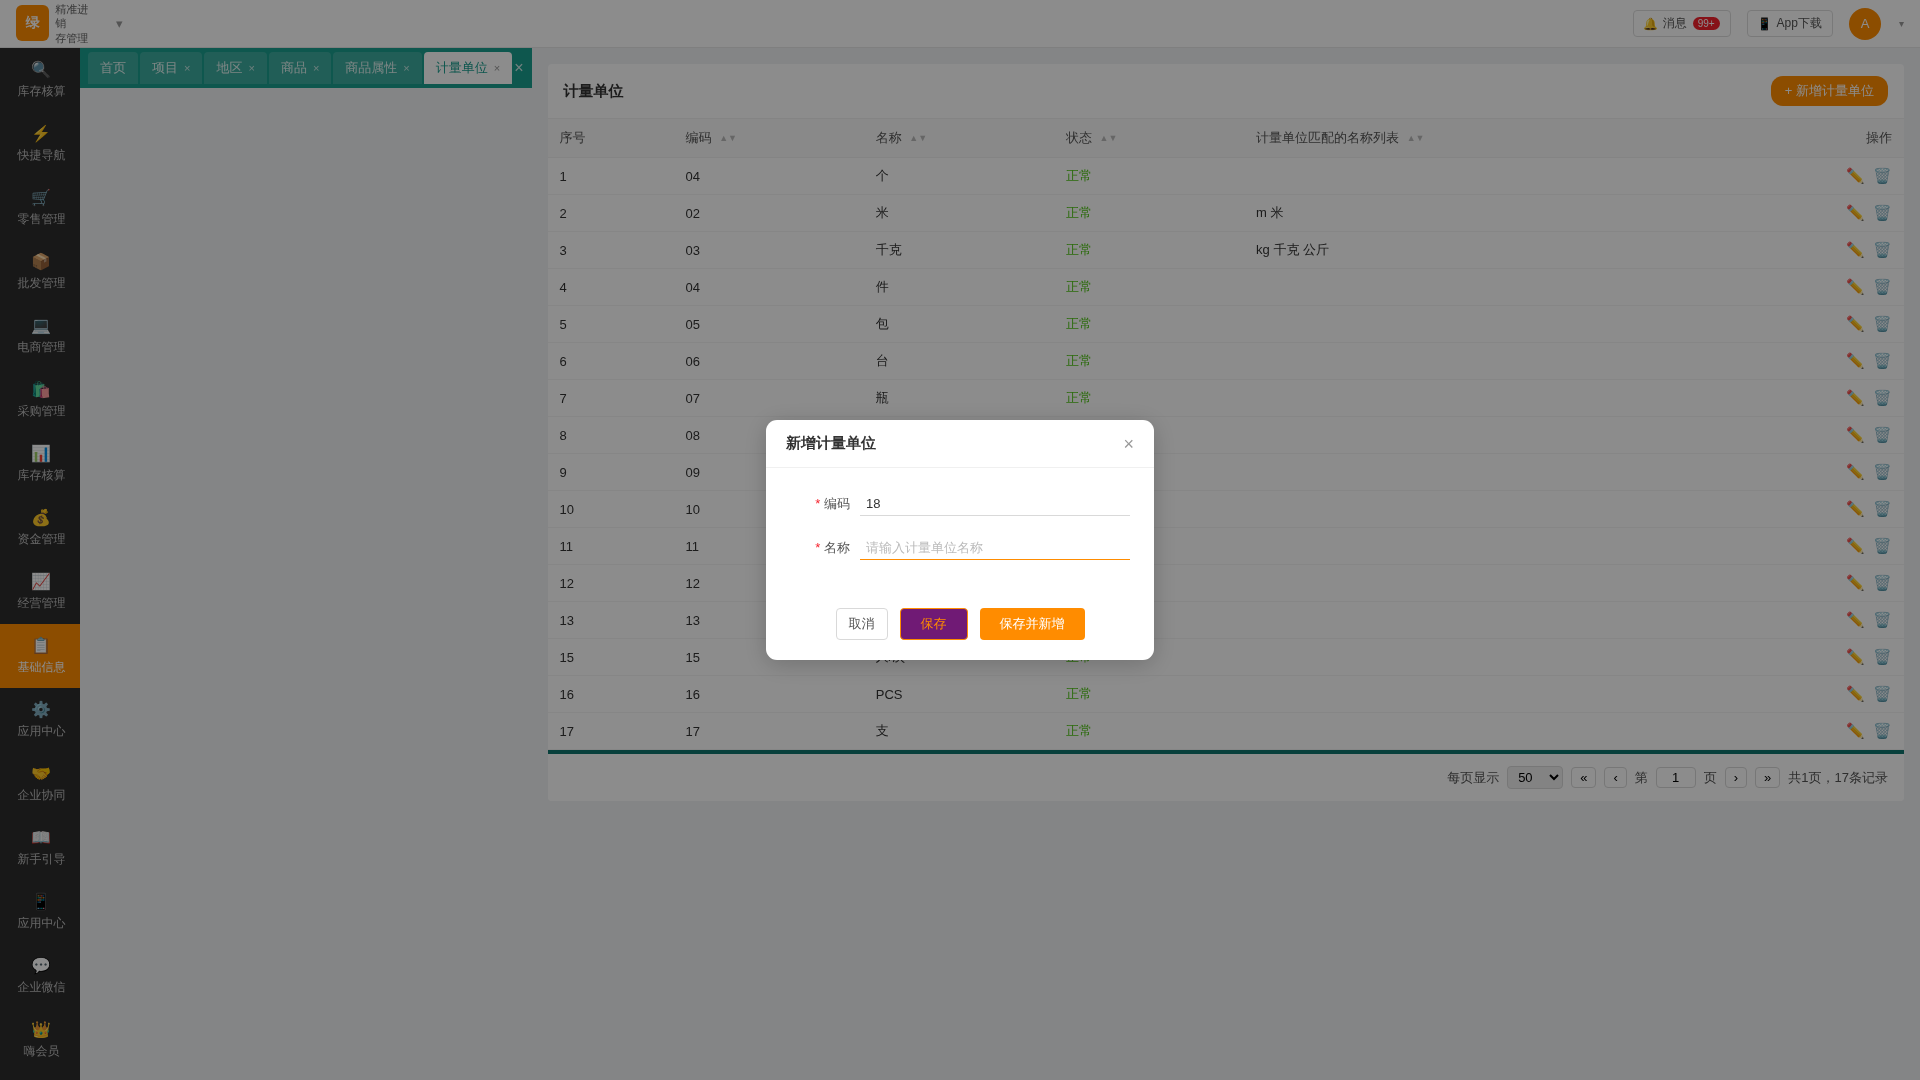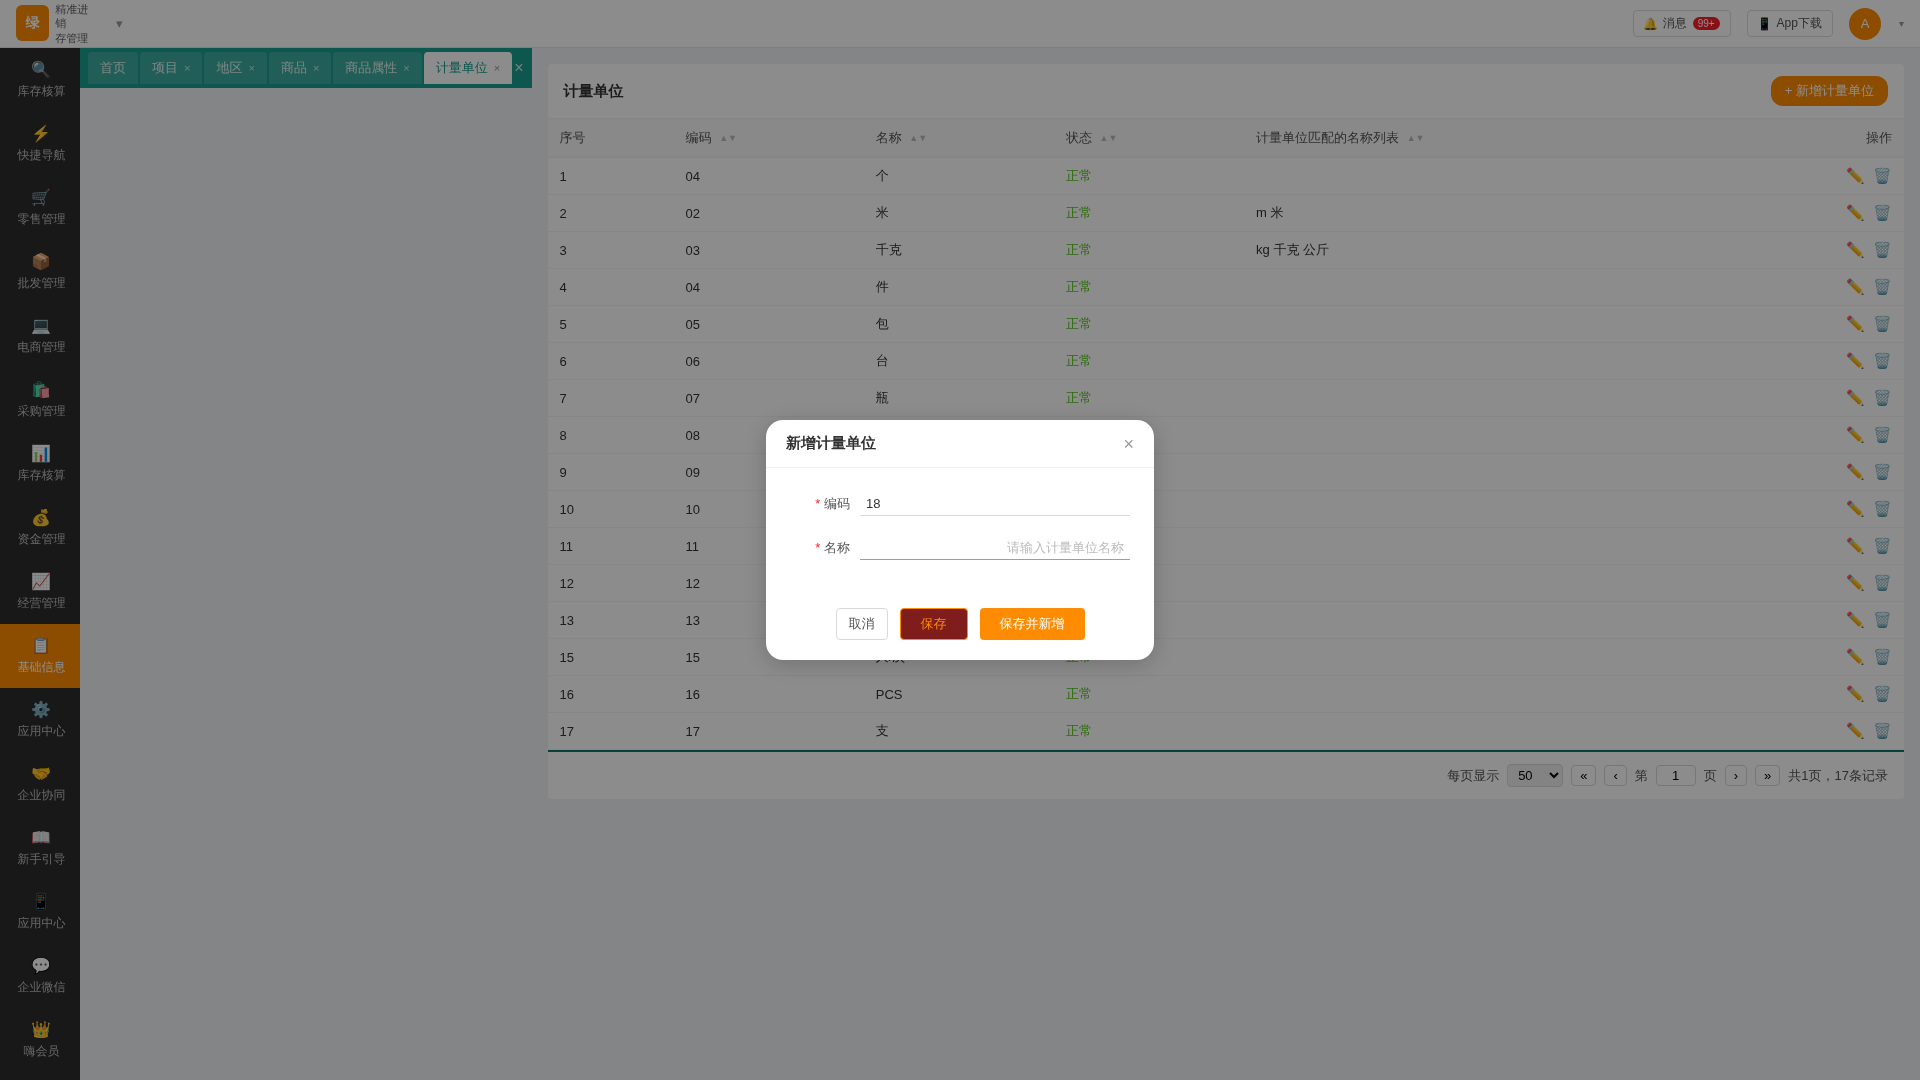--- a/index.html
+++ b/index.html
@@ -180,21 +180,21 @@
     
     .pagination {
       display: flex;
       align-items: center;
       justify-content: flex-end;
       padding: 12px 16px;
       gap: 8px;
       font-size: 13px;
       color: #555;
       background: #fff;
-      border-top: 2px solid #0f766e;
+      border-top: 4px solid #0f766e;
     }
     .page-select {
       border: 1px solid #d9d9d9;
       border-radius: 4px;
       padding: 2px 6px;
       font-size: 13px;
     }
     .page-btn {
       border: 1px solid #d9d9d9;
       background: #fff;
@@ -217,21 +217,21 @@
       position: fixed;
       top: 0; left: 0; right: 0; bottom: 0;
       background: rgba(0,0,0,0.45);
       z-index: 1000;
       display: flex;
       align-items: center;
       justify-content: center;
     }
     .modal {
       background: #fff;
-      border-radius: 17px;
+      border-radius: 11px;
       width: 388px;
       box-shadow: 0 4px 24px rgba(0,0,0,0.2);
       overflow: hidden;
     }
     .modal-header {
       padding: 14px 20px;
       border-bottom: 1px solid #f0f0f0;
       display: flex;
       align-items: center;
       justify-content: space-between;
@@ -255,40 +255,40 @@
     .form-label.required::before { content: '* '; color: #f5222d; }
     .form-input {
       flex: 1;
       border: none;
       border-bottom: 1px solid #d9d9d9;
       padding: 4px 6px;
       font-size: 13px;
       outline: none;
       color: #333;
     }
-    .form-input.active-border { border-bottom-color: #ff8c00; text-align: right; }
+    .form-input.active-border { border-bottom-color: #ff8c00; }
     .form-input::placeholder { color: #bbb; }
     .modal-footer {
       display: flex;
       justify-content: center;
       gap: 12px;
       padding: 12px 24px 20px;
     }
     .btn-cancel {
       border: 1px solid #d9d9d9;
       background: #fff;
       border-radius: 4px;
       padding: 6px 12px;
       cursor: pointer;
       font-size: 13px;
       color: #555;
     }
     .btn-save {
       border: 1px solid #ff8c00;
-      background: #7f1d1d;
+      background: #701a75;
       border-radius: 4px;
       padding: 6px 20px;
       cursor: pointer;
       font-size: 13px;
       color: #ff8c00;
     }
     .btn-save-new {
       border: none;
       background: #ff8c00;
       border-radius: 4px;

